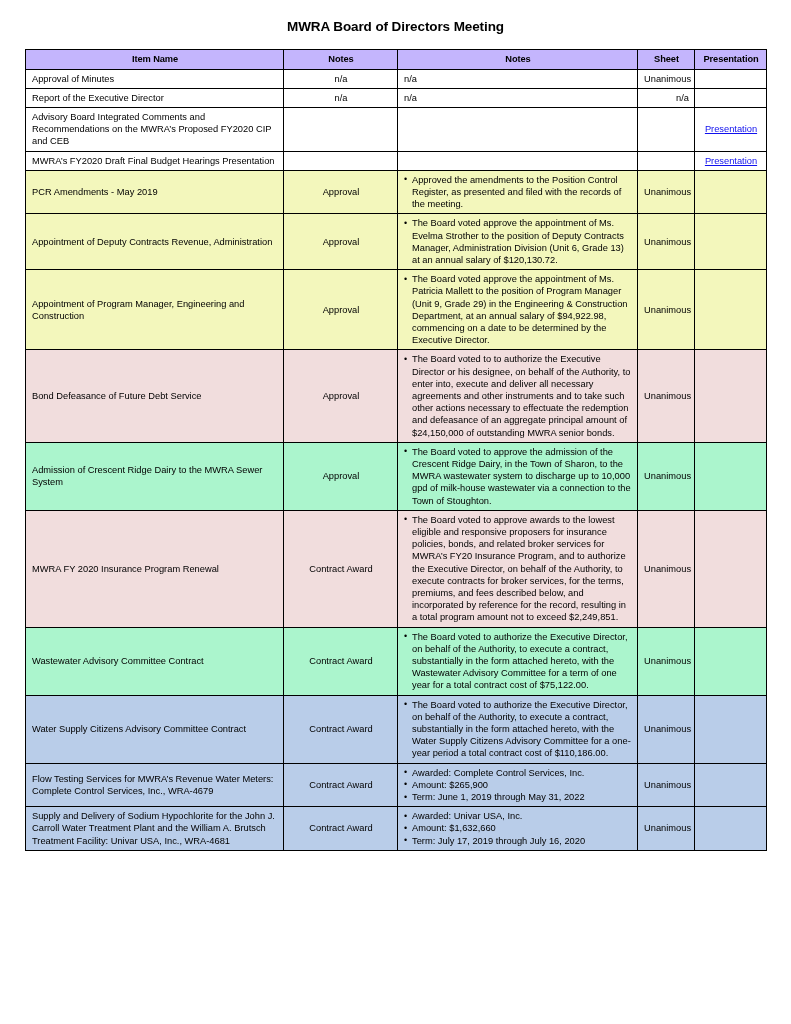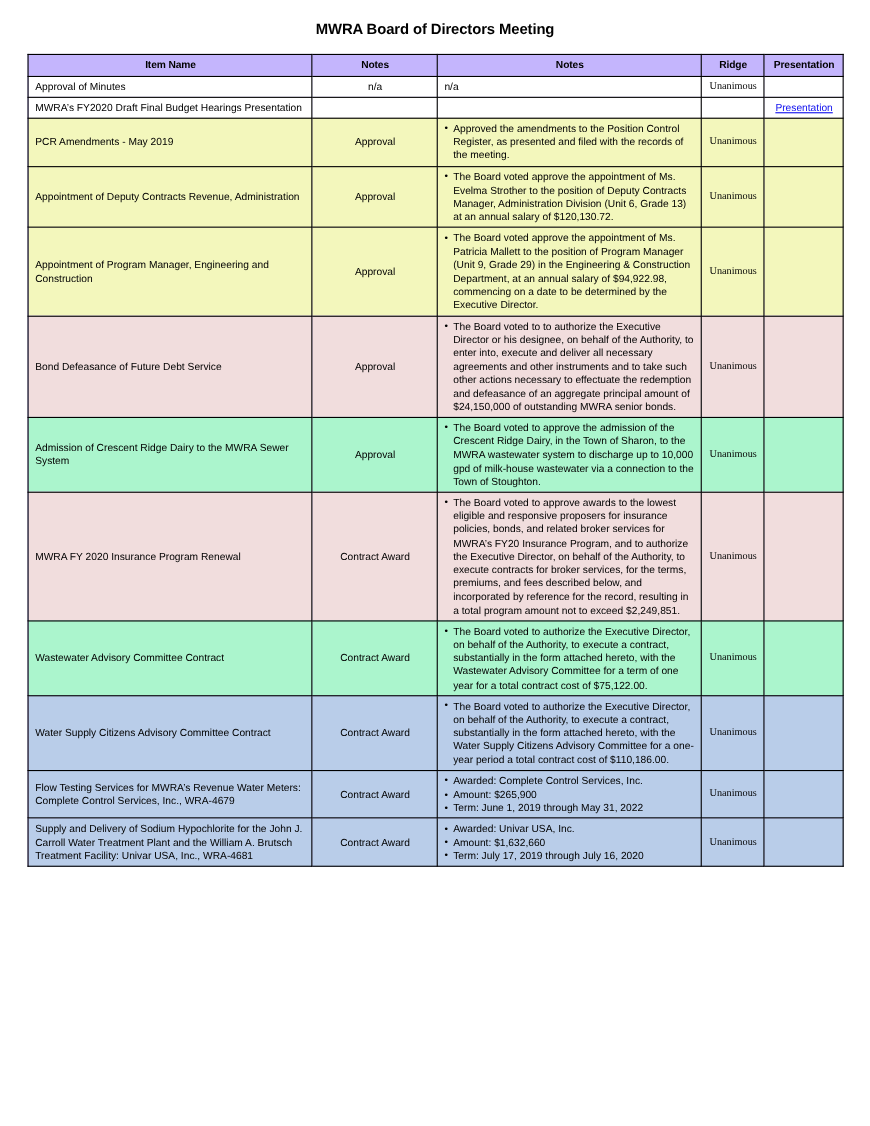--- a/index.html
+++ b/index.html
@@ -58,21 +58,21 @@
   }
   col.c-item { width: 258px; }
   col.c-type { width: 114px; }
   col.c-notes { width: 240px; }
   col.c-vote  { width: 57px; }
   col.c-pres  { width: 72px; }
 
   td.item  { text-align: left; }
   td.type  { text-align: center; }
   td.notes { text-align: left; padding-left: 8px; padding-right: 4px; }
-  td.vote  { text-align: center; padding-left: 7px; font-family: Liberation Serif, serif; }
+  td.vote  { text-align: right; padding-left: 7px; }
   td.pres  { text-align: center; vertical-align: middle; }
 
   ul.bullets {
     margin: 0;
     padding: 0;
     list-style: none;
   }
   ul.bullets li {
     position: relative;
     padding-left: 8px;
@@ -114,31 +114,45 @@
         <col class="c-type">
         <col class="c-notes">
         <col class="c-vote">
         <col class="c-pres">
     </colgroup>
     <thead>
       <tr>
         <th>Item Name</th>
         <th>Notes</th>
         <th>Notes</th>
-        <th>Ridge</th>
+        <th>Sheet</th>
         <th>Presentation</th>
       </tr>
     </thead>
     <tbody id="table-body">
         <tr class="fill-none">
           <td class="item">Approval of Minutes</td>
           <td class="type">n/a</td>
           <td class="notes">n/a</td>
           <td class="vote">Unanimous</td>
           <td class="pres"></td>
+        </tr>
+        <tr class="fill-none">
+          <td class="item">Report of the Executive Director</td>
+          <td class="type">n/a</td>
+          <td class="notes">n/a</td>
+          <td class="vote">n/a</td>
+          <td class="pres"></td>
+        </tr>
+        <tr class="fill-none">
+          <td class="item">Advisory Board Integrated Comments and Recommendations on the MWRA’s Proposed FY2020 CIP and CEB</td>
+          <td class="type"></td>
+          <td class="notes"></td>
+          <td class="vote"></td>
+          <td class="pres"><span class="pres-link">Presentation</span></td>
         </tr>
         <tr class="fill-none">
           <td class="item">MWRA’s FY2020 Draft Final Budget Hearings Presentation</td>
           <td class="type"></td>
           <td class="notes"></td>
           <td class="vote"></td>
           <td class="pres"><span class="pres-link">Presentation</span></td>
         </tr>
         <tr class="fill-yellow">
           <td class="item">PCR Amendments - May 2019</td>

